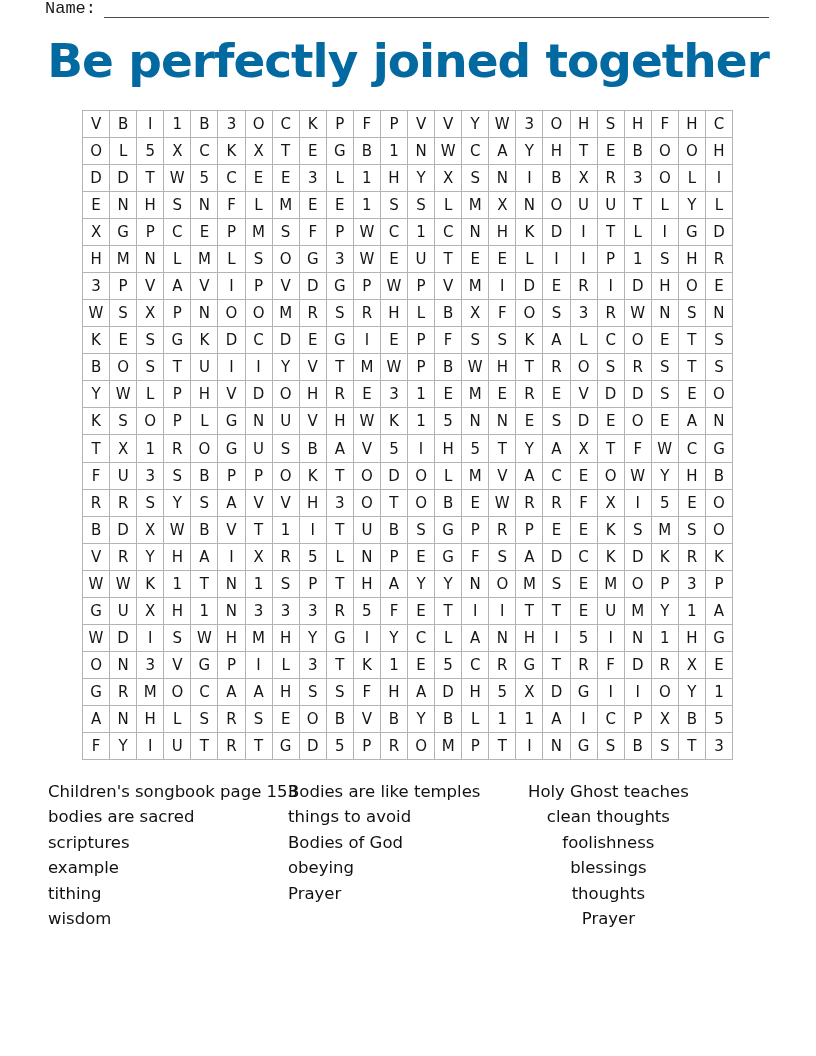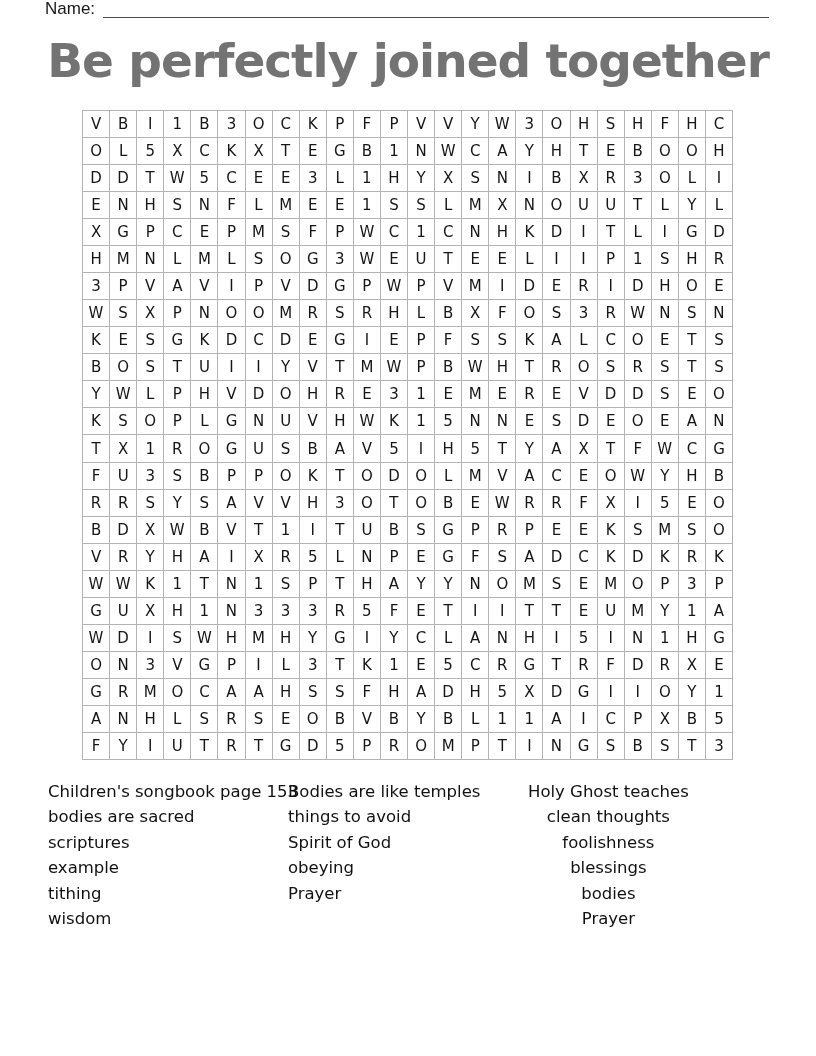--- a/index.html
+++ b/index.html
@@ -11,39 +11,39 @@
     color: #141414;
     overflow: hidden;
   }
   .name-row {
     position: absolute;
     top: 0px; left: 45px; right: 47px;
     display: flex; align-items: flex-end;
     height: 18px;
   }
   .name-label {
-    font-family: Liberation Sans, sans-serif;
+    font-family: Liberation Mono, monospace;
     font-size: 17px; line-height: 18px; color: #181818;
     white-space: nowrap;
   }
   .name-line {
     flex: 1 1 auto;
     border-bottom: 1.5px solid #4d4d4d;
     margin-left: 8px;
     height: 16px;
   }
   .puzzle-title {
     position: absolute;
     top: 33px; left: 0; width: 100%;
     margin: 0;
     text-align: center;
     font-size: 47px;
     font-weight: 600;
     letter-spacing: -1px;
-    color: #737373;
+    color: #0369a1;
     font-family: "DejaVu Sans", sans-serif;
   }
   .ws-grid {
     position: absolute;
     left: 82px; top: 110px;
     width: 651px; height: 650px;
     display: grid;
     grid-template-columns: repeat(24, 1fr);
     grid-auto-rows: 1fr;
     border-top: 1px solid var(--grid-border, #b3b3b3);
@@ -669,25 +669,25 @@
       <div class="word-item">Children's songbook page 153</div>
       <div class="word-item">bodies are sacred</div>
       <div class="word-item">scriptures</div>
       <div class="word-item">example</div>
       <div class="word-item">tithing</div>
       <div class="word-item">wisdom</div>
     </div>
     <div class="word-col">
       <div class="word-item">Bodies are like temples</div>
       <div class="word-item">things to avoid</div>
-      <div class="word-item">Spirit of God</div>
+      <div class="word-item">Bodies of God</div>
       <div class="word-item">obeying</div>
       <div class="word-item">Prayer</div>
     </div>
     <div class="word-col">
       <div class="word-item">Holy Ghost teaches</div>
       <div class="word-item">clean thoughts</div>
       <div class="word-item">foolishness</div>
       <div class="word-item">blessings</div>
-      <div class="word-item">bodies</div>
+      <div class="word-item">thoughts</div>
       <div class="word-item">Prayer</div>
     </div>
   </div>
 
 </body></html>

